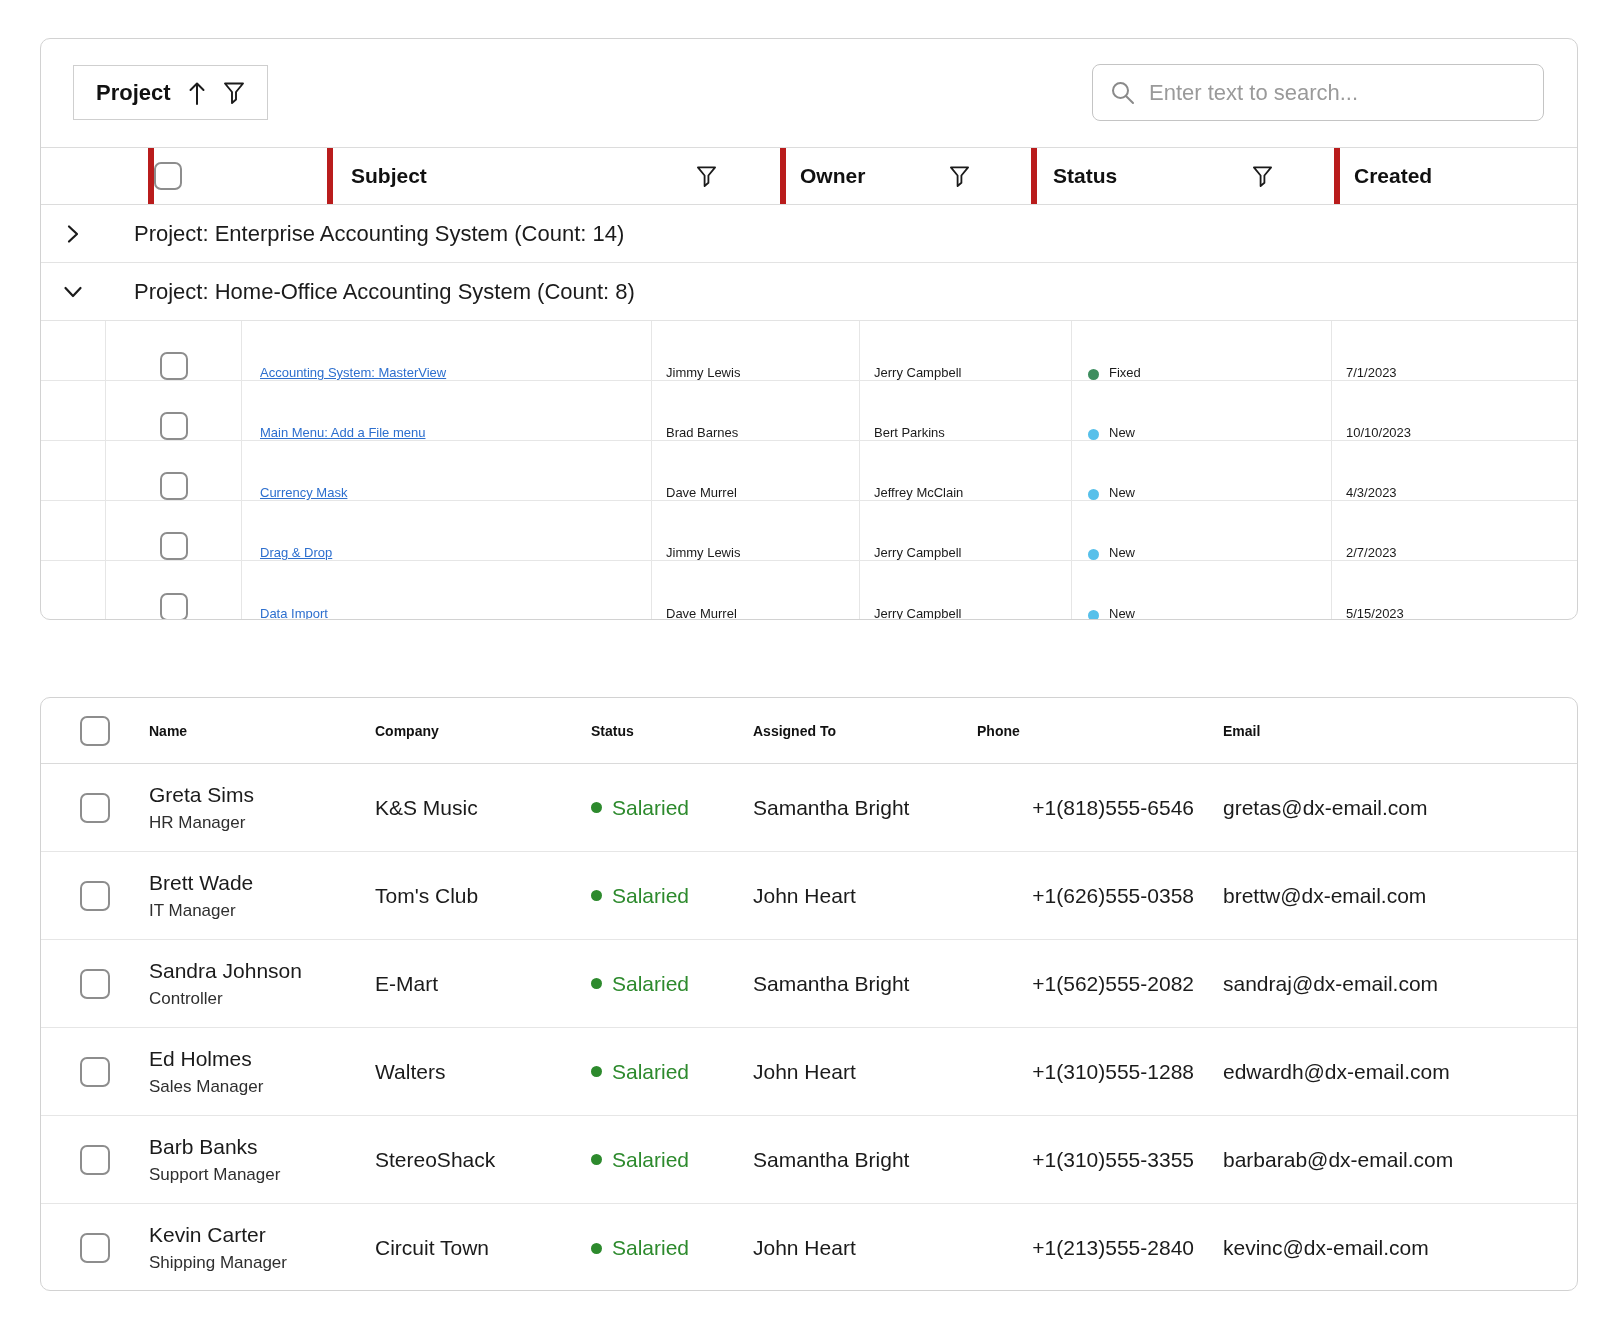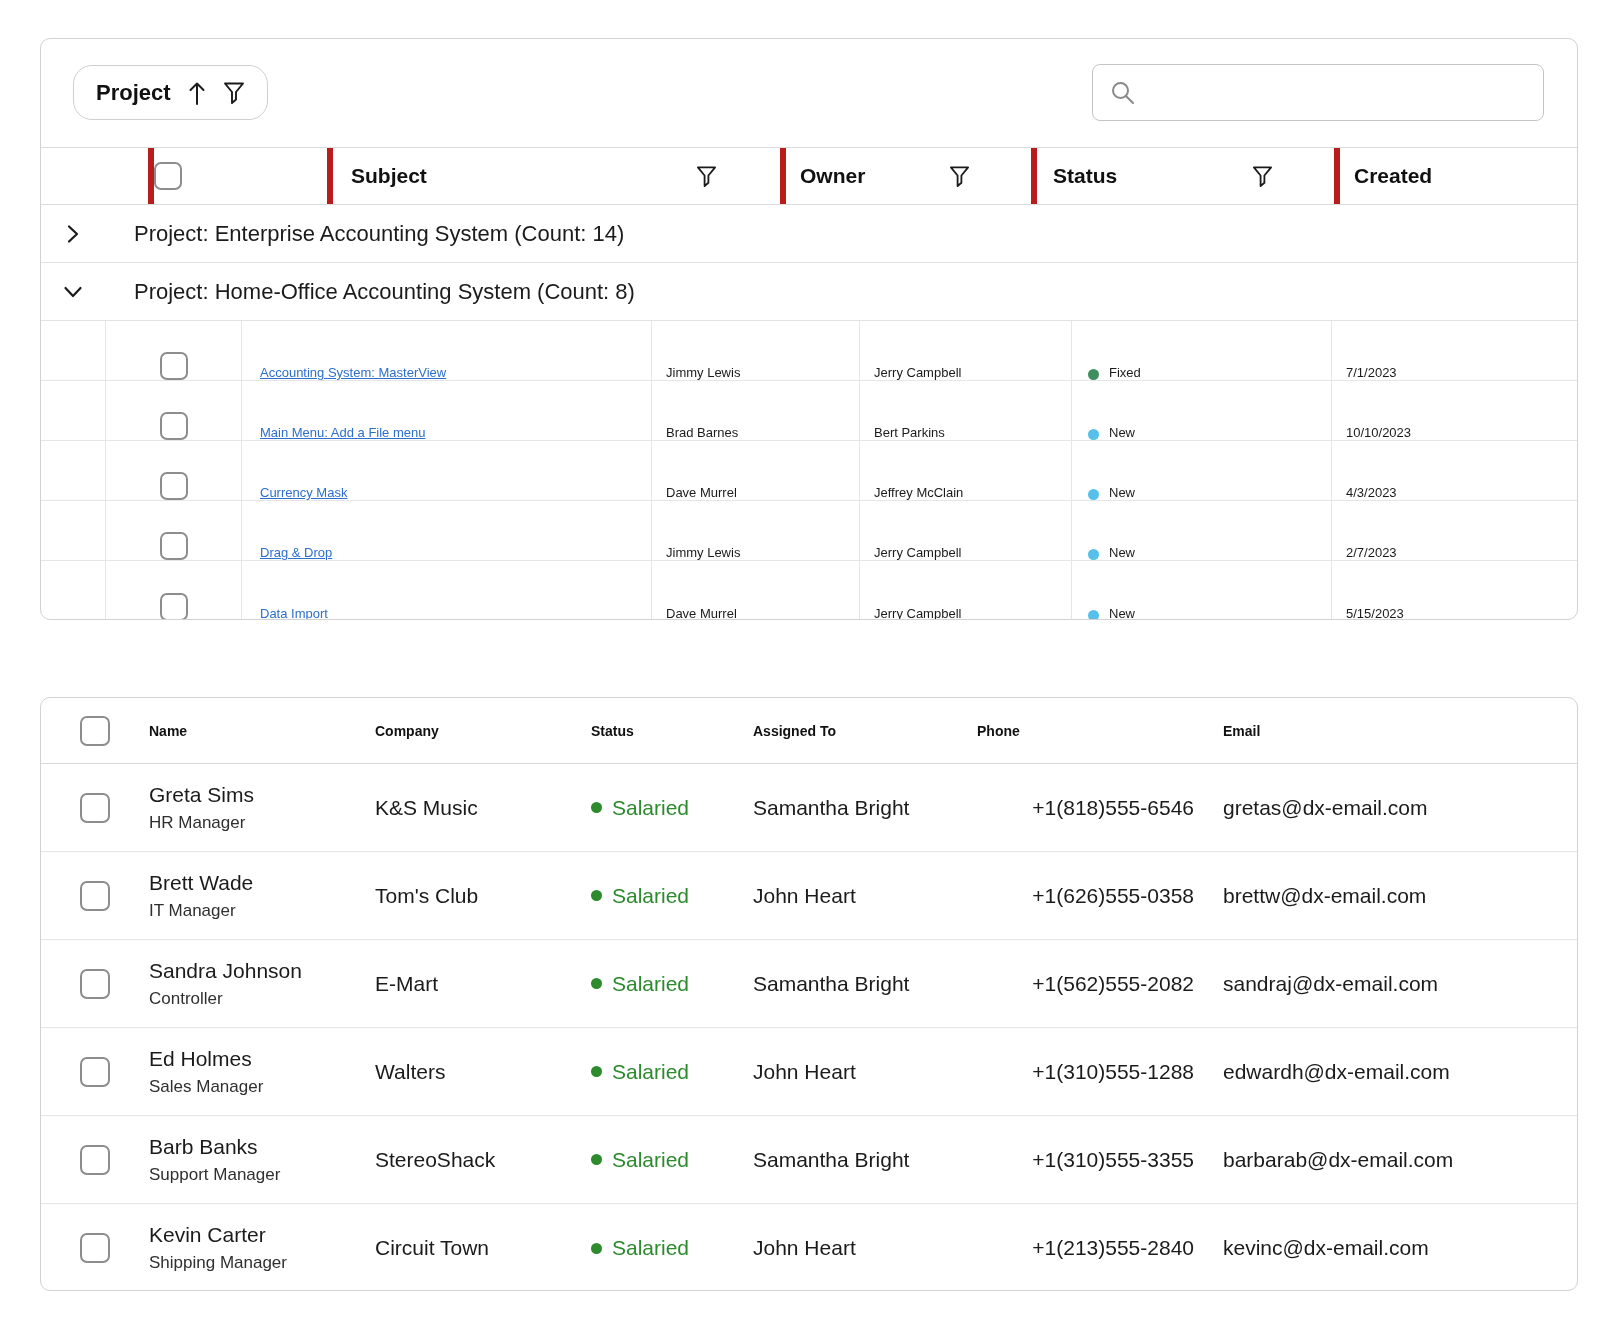--- a/index.html
+++ b/index.html
@@ -6,21 +6,21 @@
   html,body { width:1620px; height:1340px; background:#ffffff;
     font-family:"Liberation Sans","DejaVu Sans",sans-serif; color:#1b1b1b; }
   .card { position:absolute; background:#fff; border:1px solid #d2d2d2; border-radius:10px; overflow:hidden; }
   #top-card { left:40px; top:38px; width:1538px; height:582px; }
   #bottom-card { left:40px; top:697px; width:1538px; height:594px; }
 
   
   .toolbar { position:relative; height:108px; }
   .group-chip { position:absolute; left:32px; top:26px; height:55px;
     display:flex; align-items:center; gap:15px; padding:0 22px;
-    border:1px solid #cfcfcf; border-radius:19px; background:#fff; cursor:pointer; }
+    border:1px solid #cfcfcf; border-radius:0; background:#fff; cursor:pointer; }
   .group-chip .chip-label { font-size:22px; font-weight:700; color:#111; }
   .search-box { position:absolute; right:33px; top:25px; width:452px; height:57px;
     display:flex; align-items:center; gap:13px; padding:0 17px;
     border:1px solid #c4c4c4; border-radius:8px; background:#fff; }
   .search-box input { border:none; outline:none; flex:1; font-size:22px;
     font-family:"Liberation Sans","DejaVu Sans",sans-serif; color:#333; background:transparent; }
   .search-box input::placeholder { color:#9a9a9a; }
 
   
   .t-header { display:flex; height:58px; border-top:1px solid #dcdcdc; border-bottom:1px solid #dcdcdc; }
@@ -88,20 +88,21 @@
       </span>
     </div>
 
     <div class="search-box">
       <span>
         <svg width="26" height="26" viewBox="0 0 26 26">
             <circle cx="10.5" cy="10.5" r="7.5" fill="none" stroke="#8a8a8a" stroke-width="2"></circle>
             <line x1="16.2" y1="16.2" x2="23" y2="23" stroke="#8a8a8a" stroke-width="2" stroke-linecap="round"></line>
           </svg>
       </span>
+      <input type="text" placeholder="Enter text to search..." style="">
     </div>
   </div>
 
   <div class="t-header">
     <div class="cell col-expand"></div>
     <div class="cell col-check">
         <span class="cbx"></span>
       </div>
     <div class="cell col-subject">
       <span>Subject</span>

